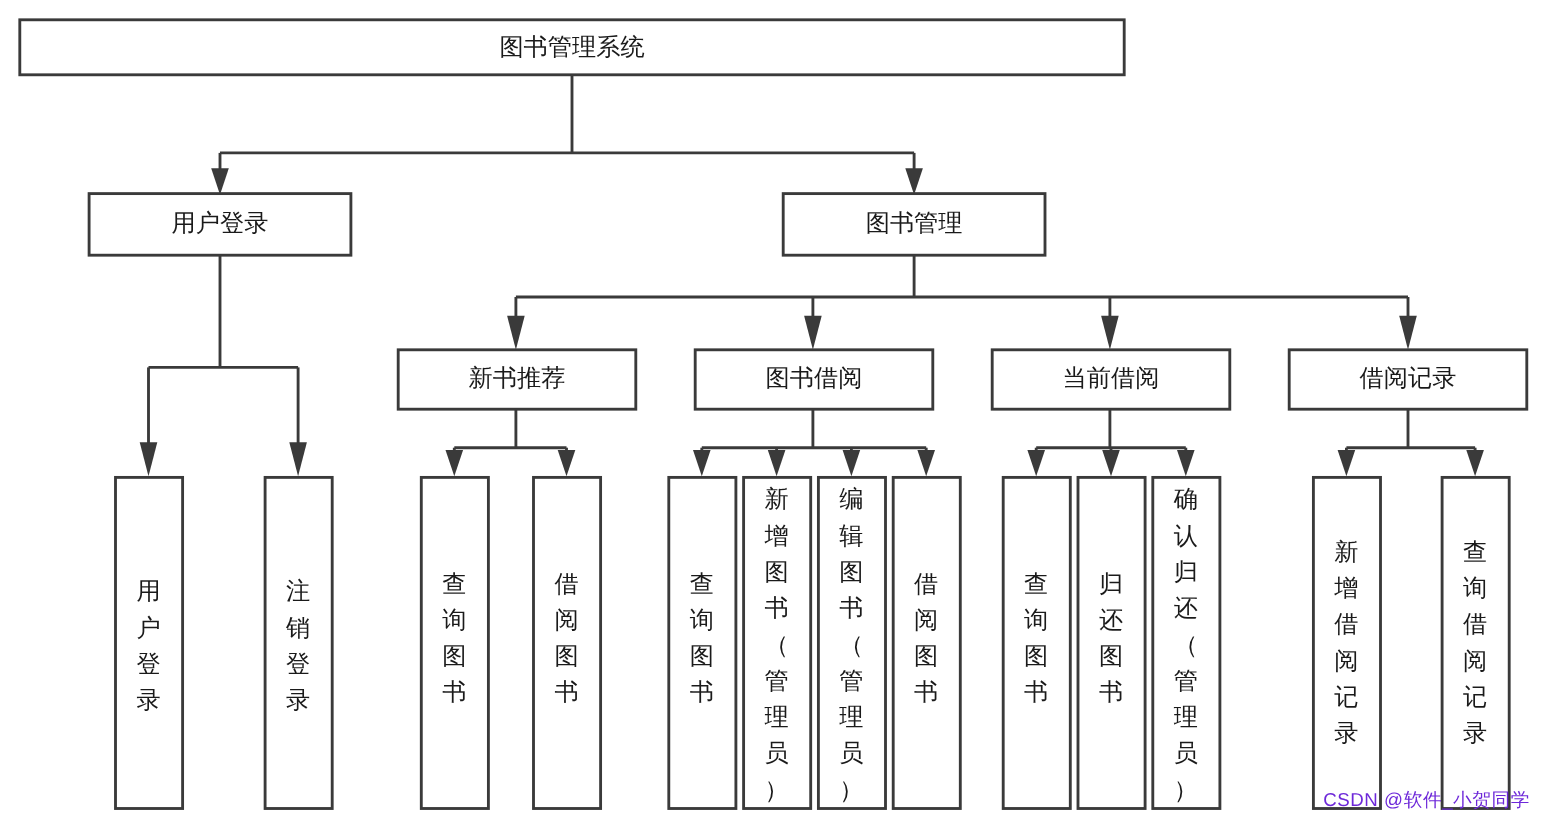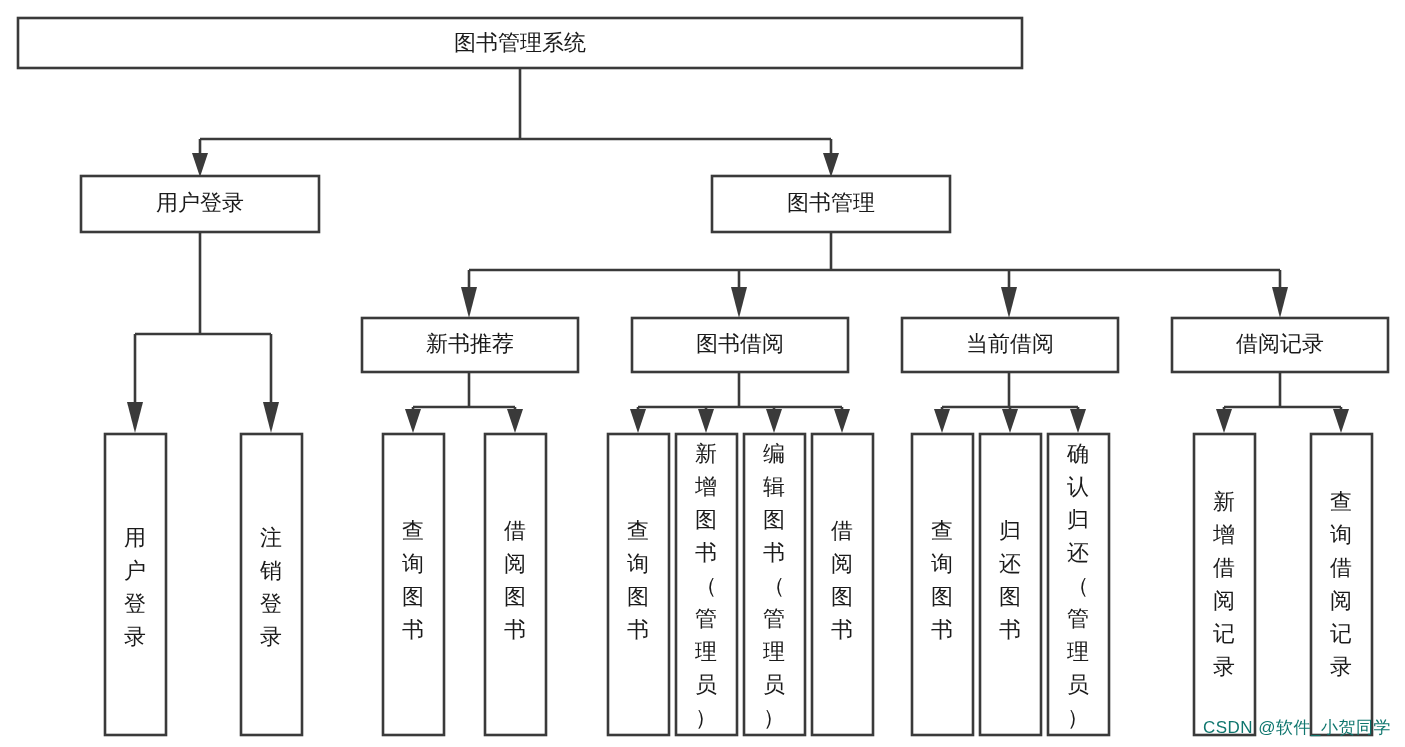--- a/index.html
+++ b/index.html
@@ -53,21 +53,21 @@
     font-size: 22px;
     fill: #1a1a1a;
     text-anchor: middle;
   }
   .watermark-text {
     position: absolute;
     right: 14px;
     bottom: 8px;
     font-family: "Liberation Sans", "DejaVu Sans", sans-serif;
     font-size: 17px;
-    color: #0f766e;
+    color: #6d28d9;
     white-space: nowrap;
     letter-spacing: 0.5px;
     pointer-events: none;
     margin-left: 38px;
   }
 </style>
 </head>
 <body>
 
 <div id="diagram-root">

